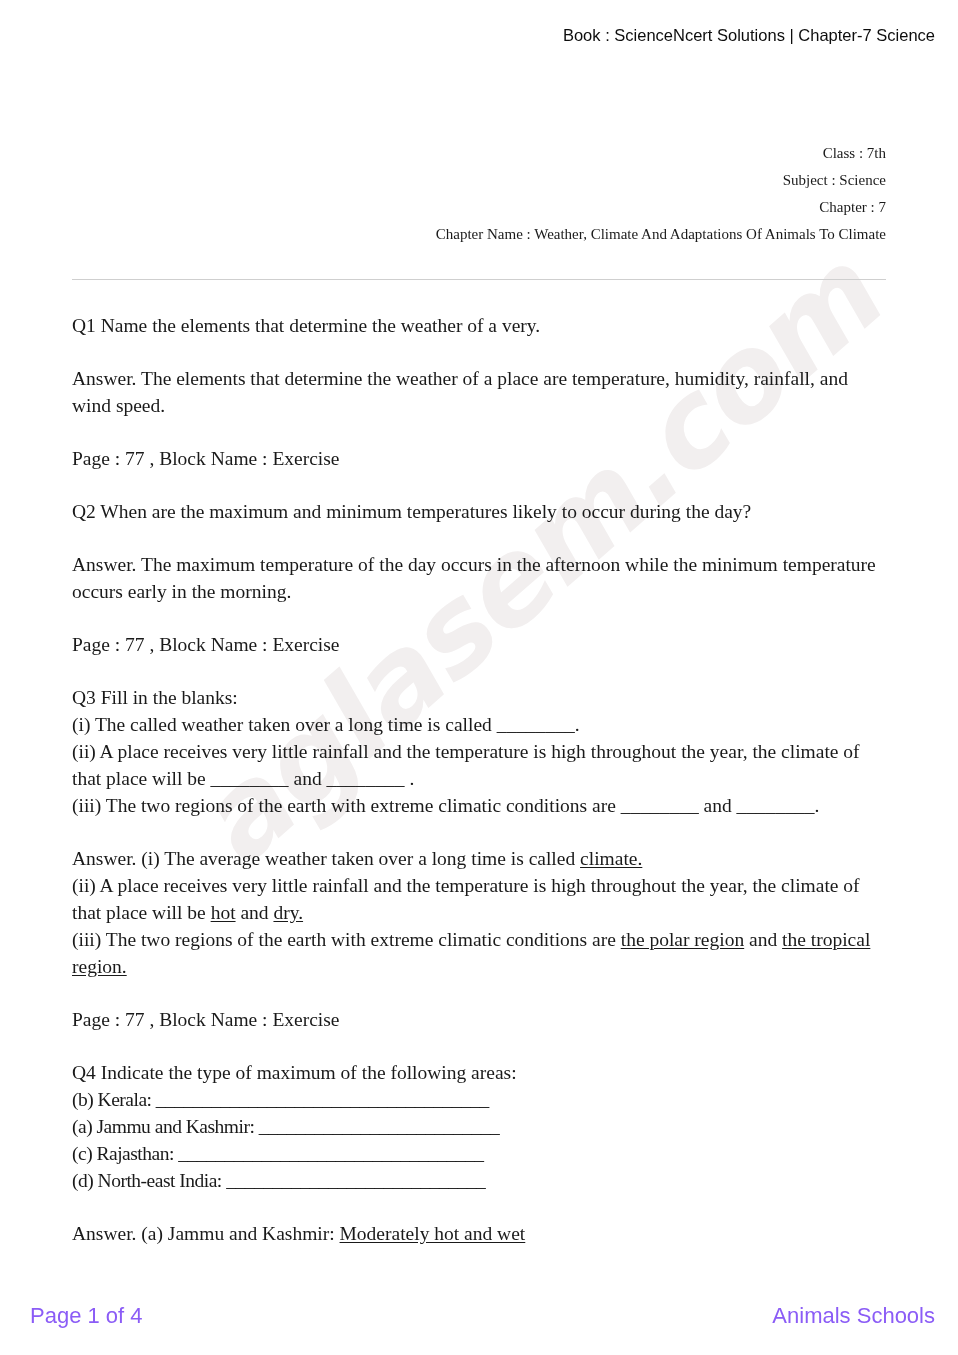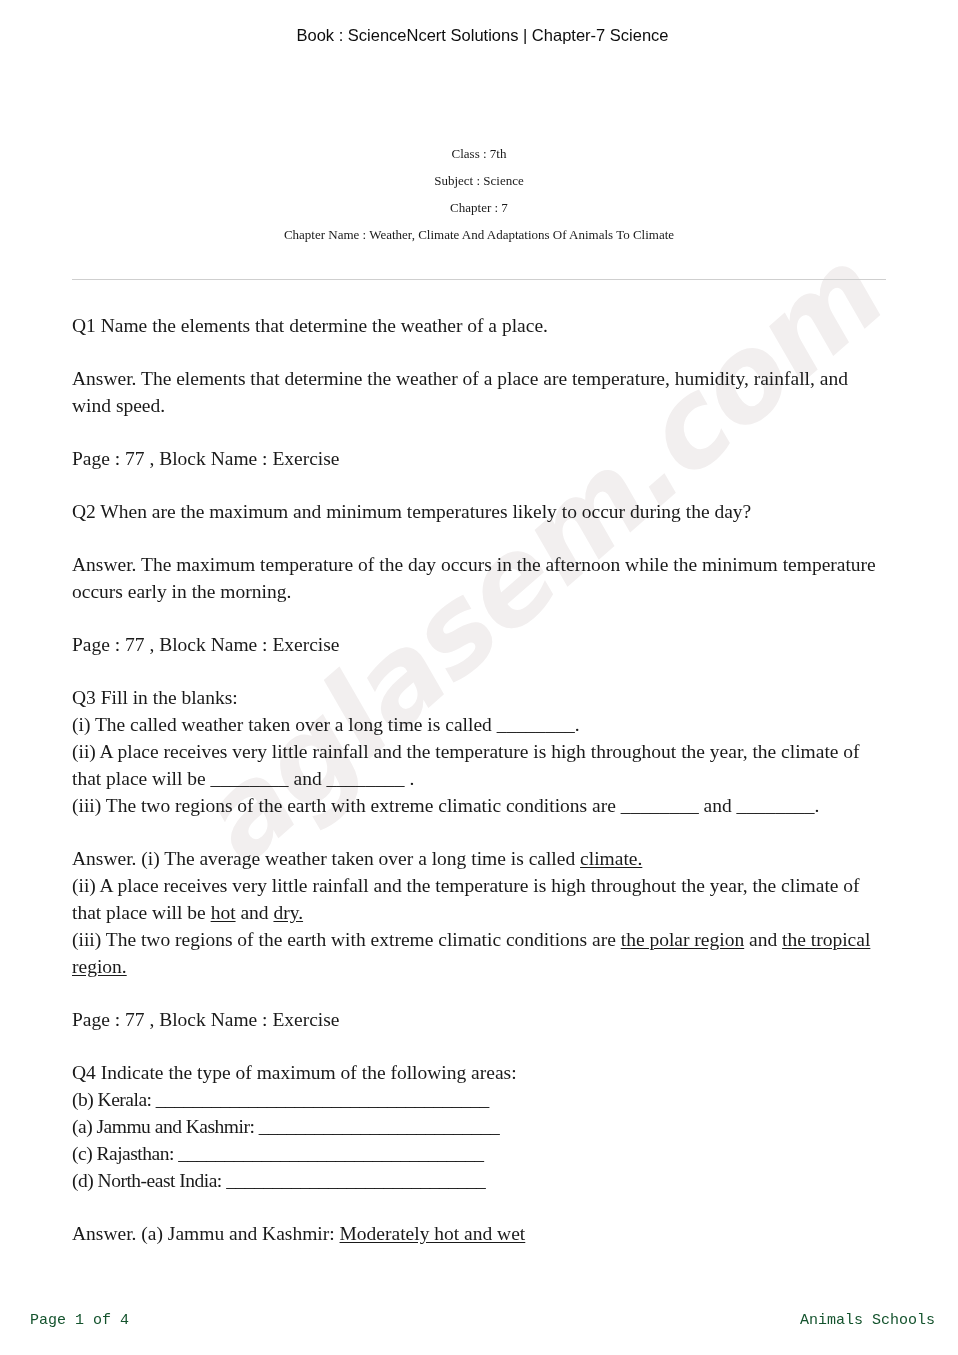--- a/index.html
+++ b/index.html
@@ -39,53 +39,53 @@
     z-index: 0;
   }
 
   
   .running-head {
     position: absolute;
     top: 26px;
     left: 30px;
     right: 23px;
     display: flex;
-    justify-content: center;
+    justify-content: flex-end;
     align-items: baseline;
     font-family: "Liberation Sans", "DejaVu Sans", sans-serif;
     font-size: 16.5px;
     color: #0d0d0d;
     z-index: 3;
   }
   .running-foot {
     position: absolute;
     bottom: 26px;
     left: 30px;
     right: 23px;
     display: flex;
     justify-content: space-between;
     align-items: baseline;
-    font-family: Liberation Mono, monospace;
-    font-size: 15px;
-    color: #14532d;
+    font-family: Liberation Sans, sans-serif;
+    font-size: 22px;
+    color: #8b5cf6;
     z-index: 3;
   }
 
   
   .content {
     position: absolute;
     left: 72px;
     top: 140px;
     width: 814px;
     z-index: 2;
   }
 
   .doc-title {
-    text-align: center;
-    font-size: 13px;
+    text-align: right;
+    font-size: 15px;
     line-height: 27px;
   }
   .doc-title .tline { display: block; }
 
   .rule {
     margin: 31px 0 0 0;
     height: 0;
     border: 0;
     border-top: 1px solid #cfcfcf;
     width: 814px;
@@ -126,21 +126,21 @@
       <span class="tline">Class : 7th</span>
       <span class="tline">Subject : Science</span>
       <span class="tline">Chapter : 7</span>
       <span class="tline">Chapter Name : Weather, Climate And Adaptations Of Animals To Climate</span>
     </div>
 
     <hr class="rule">
 
     <div class="qa-body">
 
-      <p class="block">Q1 Name the elements that determine the weather of a place.</p>
+      <p class="block">Q1 Name the elements that determine the weather of a very.</p>
       <p class="block">Answer. The elements that determine the weather of a place are temperature, humidity, rainfall, and wind speed.</p>
       <p class="block">Page : 77 , Block Name : Exercise</p>
 
       <p class="block">Q2 When are the maximum and minimum temperatures likely to occur during the day?</p>
       <p class="block">Answer. The maximum temperature of the day occurs in the afternoon while the minimum temperature occurs early in the morning.</p>
       <p class="block">Page : 77 , Block Name : Exercise</p>
 
       <p class="block">
         <span class="line">Q3 Fill in the blanks:</span>
         <span class="line">(i) The called weather taken over a long time is called ________.</span>

